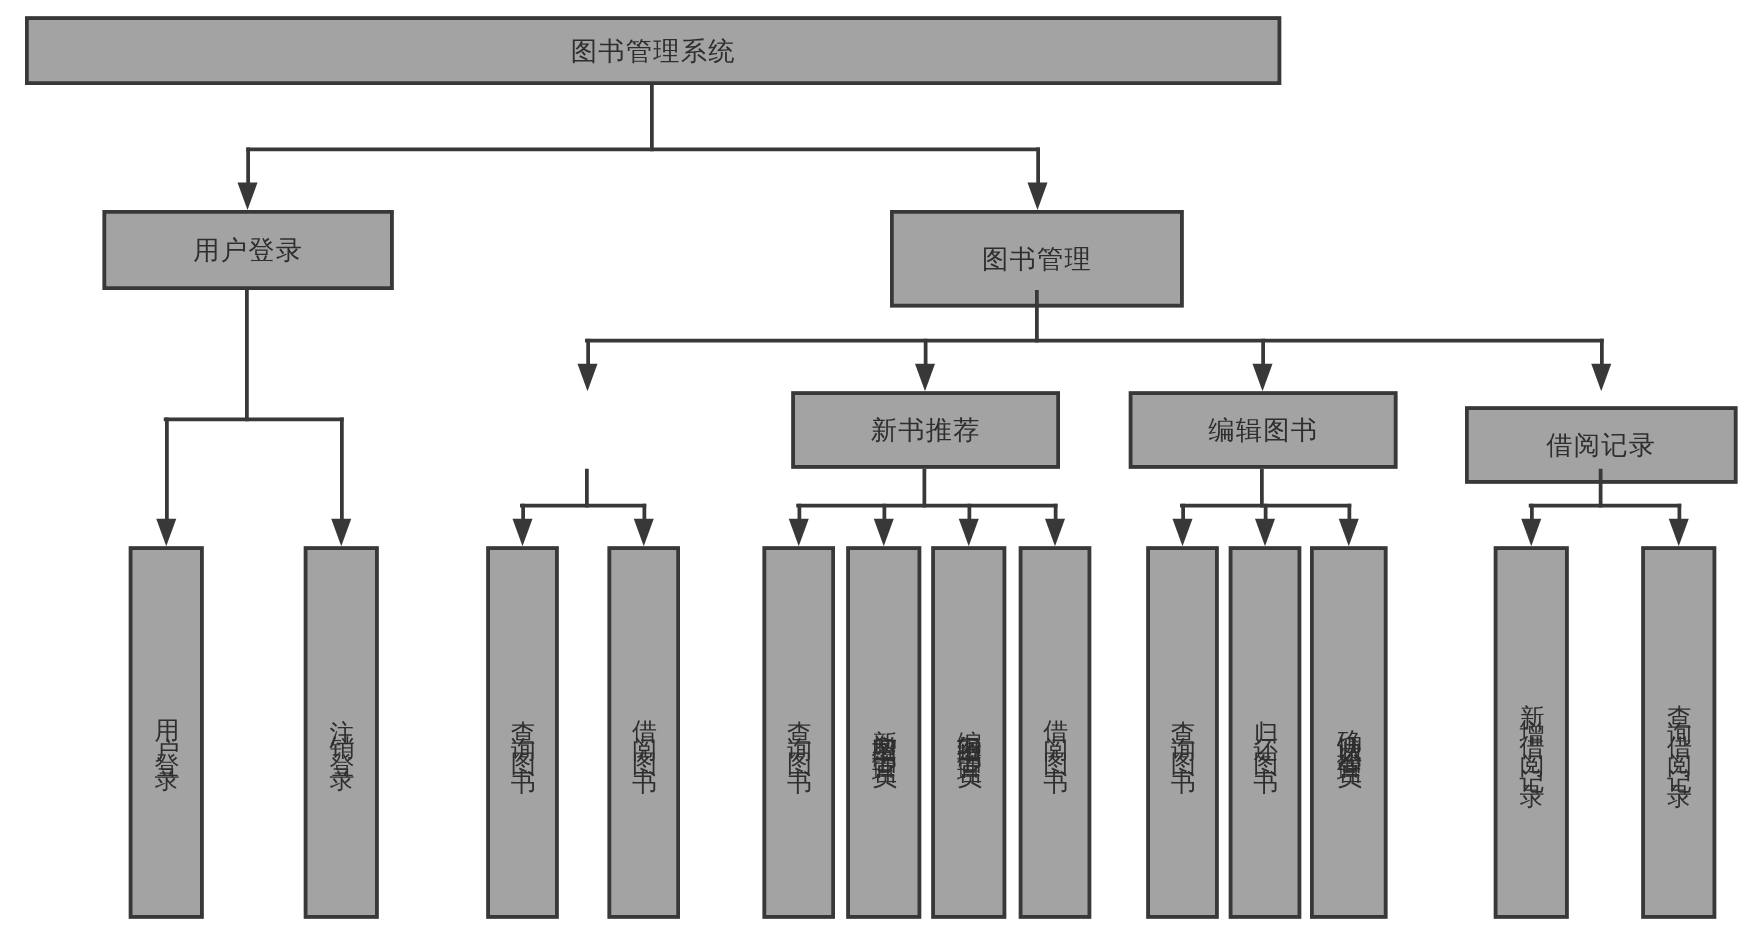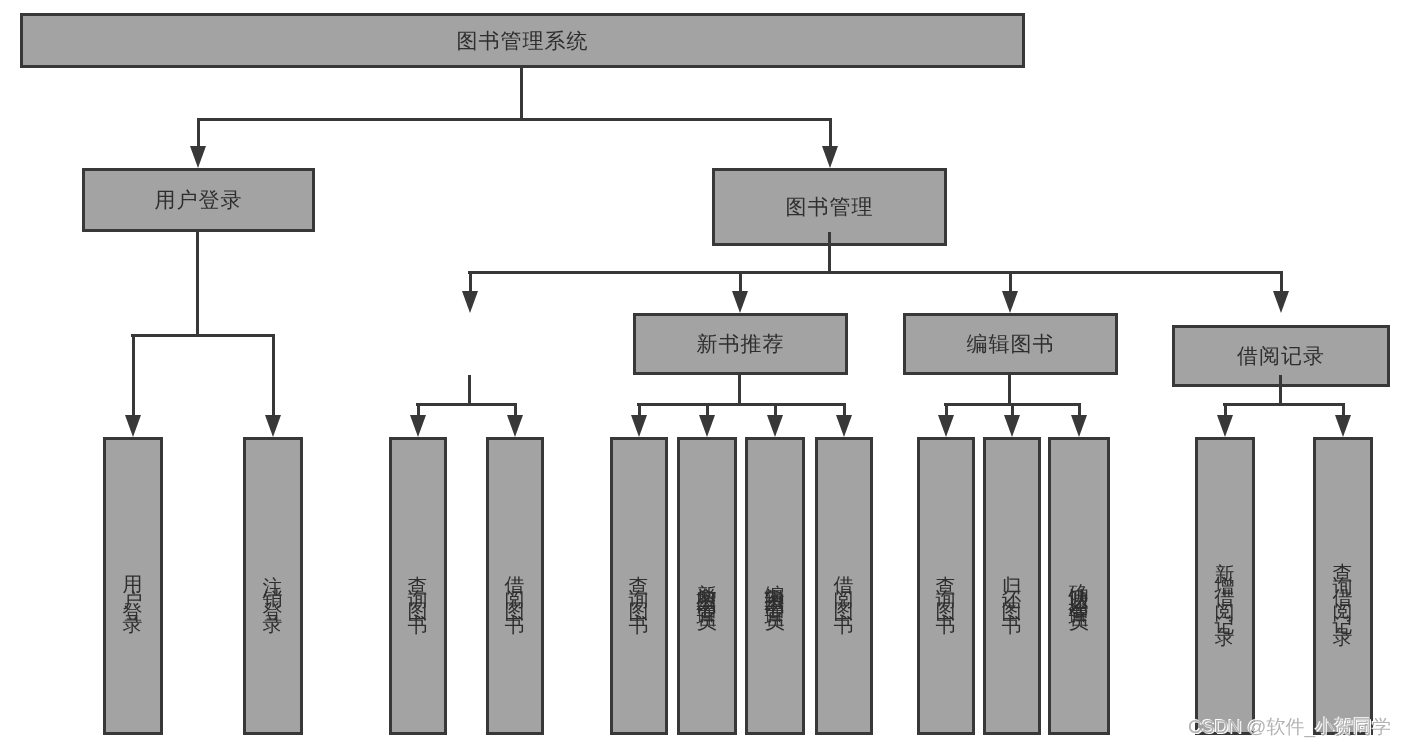--- a/index.html
+++ b/index.html
@@ -165,14 +165,13 @@
       <div class="seg" style="left: 1010.5px; top: 403px; width: 3px; height: 14px;"></div>
       <div class="arrowhead" style="left: 1004px; top: 415px;"></div>
       <div class="seg" style="left: 1077.5px; top: 403px; width: 3px; height: 14px;"></div>
       <div class="arrowhead" style="left: 1071px; top: 415px;"></div>
       <div class="seg" style="left: 1223.5px; top: 403px; width: 3px; height: 14px;"></div>
       <div class="arrowhead" style="left: 1217px; top: 415px;"></div>
       <div class="seg" style="left: 1341.5px; top: 403px; width: 3px; height: 14px;"></div>
       <div class="arrowhead" style="left: 1335px; top: 415px;"></div>
     </div>
 
-  <div class="watermark">CSDN @软件_小贺同学</div>
 </div>
 
 </body></html>

